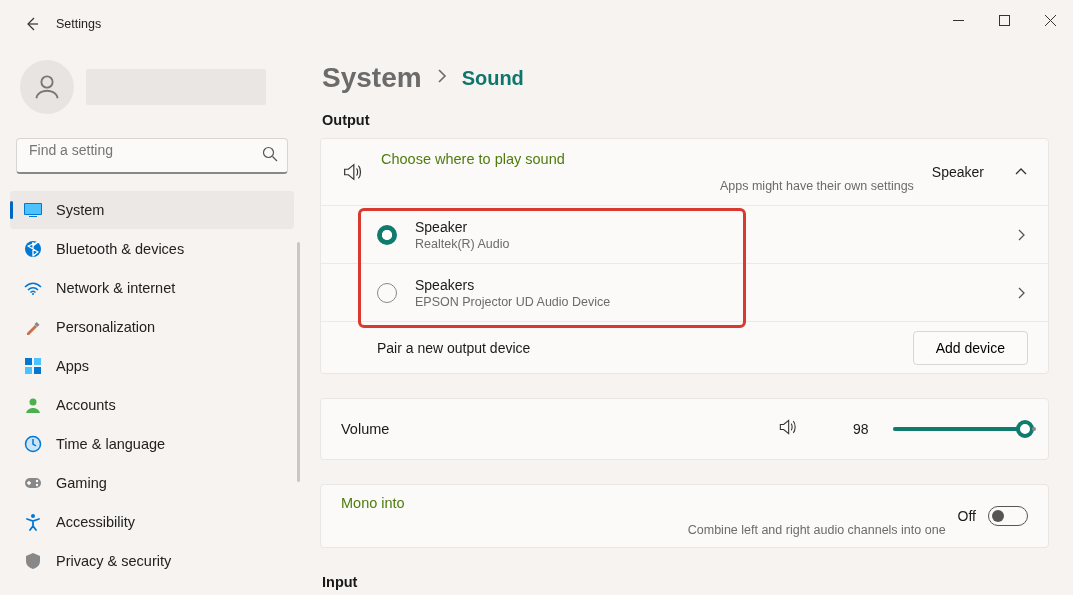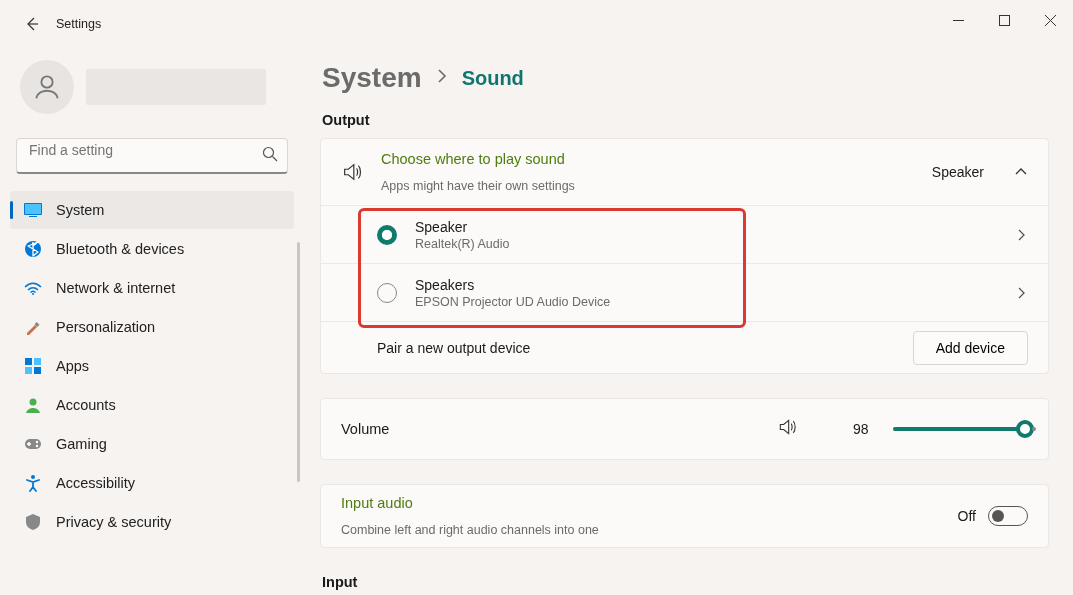--- a/index.html
+++ b/index.html
@@ -43,21 +43,21 @@
 
   
   .section-heading { font-size: 14.5px; font-weight: 600; margin: 0 0 10px 2px; }
 
   
   .card { background: #fcfaf8; border: 1px solid #eae6e3; border-radius: 4px; margin-bottom: 4px; }
   .expander-header { display: flex; align-items: center; height: 66px; padding: 0 20px; gap: 18px; cursor: pointer; }
   .exp-icon { width: 22px; display:flex; justify-content:center; }
   .exp-titles { flex: 1; }
   .exp-title { font-size: 14.5px; color: #4d7c0f; }
-  .exp-sub { font-size: 12.5px; color: #6b6b6b; margin-top: 12px; }
+  .exp-sub { font-size: 12.5px; color: #6b6b6b; margin-top: 12px; text-align: right; }
   .exp-value { font-size: 14px; color: #1a1a1a; margin-right: 12px; }
   .chevron { display: flex; }
 
   .device-row { display: flex; align-items: center; height: 58px; padding: 0 20px 0 56px; gap: 18px; border-top: 1px solid #eee9e6; cursor: pointer; }
   .radio { width: 20px; height: 20px; border-radius: 50%; border: 1px solid #888; flex-shrink: 0; position: relative; }
   .radio.checked { border: none; background: #fff; box-shadow: 0 0 0 5px #0f7b6c inset; }
   .radio.checked::after{ content:""; position:absolute; inset:5px; background:#fff; border-radius:50%; }
   .dev-titles { flex: 1; }
   .dev-title { font-size: 14px; }
   .dev-sub { font-size: 12.5px; color: #6b6b6b; margin-top: 2px; }
@@ -189,20 +189,29 @@
           <span>Apps</span>
         </div>
         <div class="nav-item">
           <span class="nav-icon">
             <svg width="18" height="18" viewBox="0 0 18 18">
               <circle cx="9" cy="6" r="3.5" fill="#4caf50"></circle>
               <path d="M2 17c1-4 5-5 7-5s6 1 7 5" fill="#4caf50"></path>
             </svg>
           </span>
           <span>Accounts</span>
+        </div>
+        <div class="nav-item">
+          <span class="nav-icon">
+            <svg width="18" height="18" viewBox="0 0 18 18">
+              <circle cx="9" cy="9" r="7.5" stroke="#0078d4" stroke-width="1.5" fill="#cce4f7"></circle>
+              <path d="M9 4v5l3 2" stroke="#0078d4" stroke-width="1.5" fill="none"></path>
+            </svg>
+          </span>
+          <span>Time &amp; language</span>
         </div>
         <div class="nav-item">
           <span class="nav-icon">
             <svg width="18" height="18" viewBox="0 0 18 14">
               <rect x="1" y="2" width="16" height="10" rx="5" fill="#888"></rect>
               <circle cx="13" cy="5" r="1.2" fill="#fff"></circle>
               <circle cx="13" cy="9" r="1.2" fill="#fff"></circle>
               <path d="M5 5v4M3 7h4" stroke="#fff" stroke-width="1.5"></path>
             </svg>
           </span>
@@ -308,21 +317,21 @@
       <span class="vol-num">98</span>
       <div class="slider-track">
         <div class="slider-fill" id="vol-fill" style="width: 98%;"></div>
         <div class="slider-thumb" id="vol-thumb" style="left: 98%;"></div>
         <div class="slider-dot"></div>
       </div>
     </div>
 
     <div class="card mono-card">
       <div class="mono-titles">
-        <div class="exp-title">Input audio</div>
+        <div class="exp-title">Mono into</div>
         <div class="exp-sub">Combine left and right audio channels into one</div>
       </div>
       <span class="toggle-lbl">Off</span>
       <div class="toggle"></div>
     </div>
 
     <div class="section-heading" style="margin-top:26px;">Input</div>
   </main>
 </div>
 

